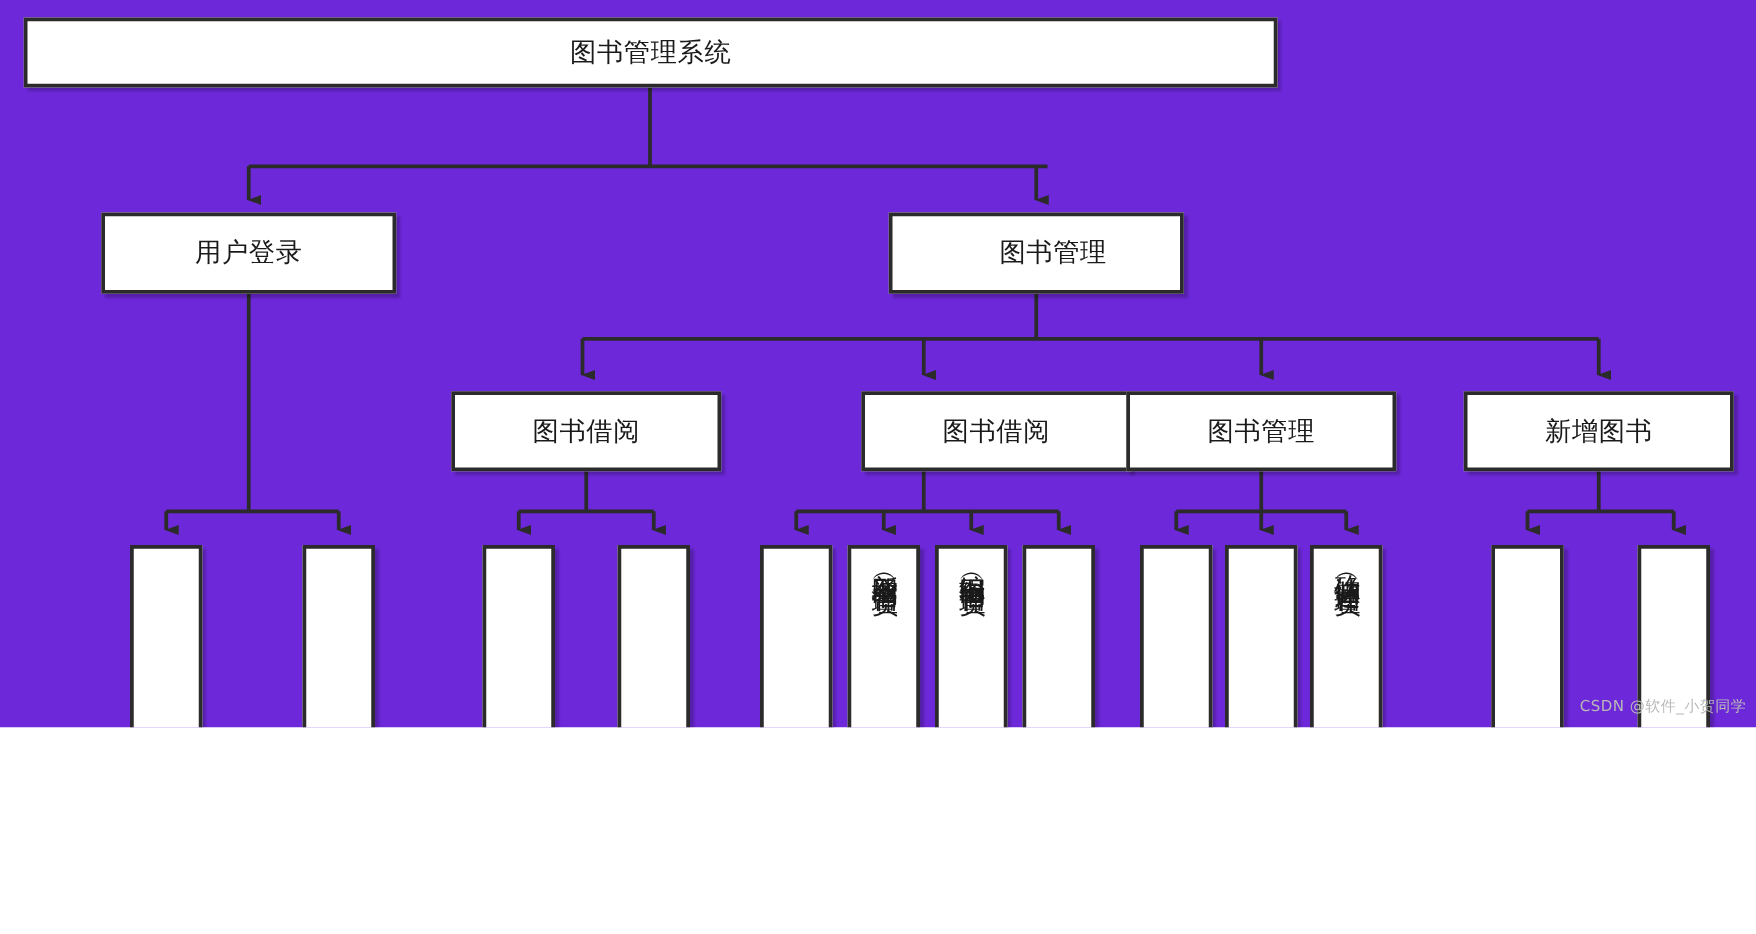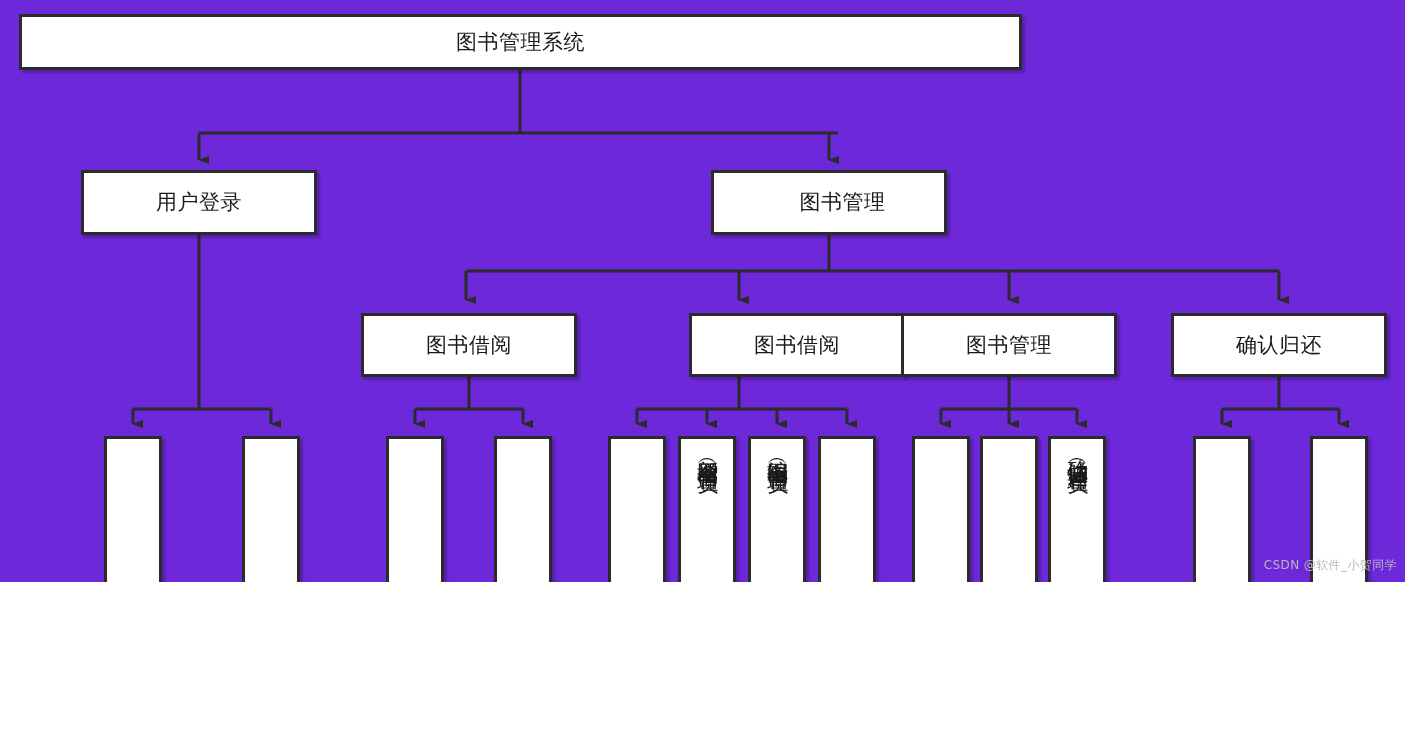--- a/index.html
+++ b/index.html
@@ -138,21 +138,21 @@
   <div class="node" style="left:361px; top:313px; width:216px; height:64px;">
     <span class="label">图书借阅</span>
   </div>
   <div class="node" style="left:648px; top:313px; width:216px; height:64px;margin-left:41px;">
     <span class="label">图书借阅</span>
   </div>
   <div class="node" style="left:901px; top:313px; width:216px; height:64px;">
     <span class="label">图书管理</span>
   </div>
   <div class="node" style="left:1171px; top:313px; width:216px; height:64px;">
-    <span class="label">确认归还</span>
+    <span class="label">新增图书</span>
   </div>
 
   <div class="node leaf mid" style="left:104px; top:436px; width:58px; height:296px;">
     <span class="label">用户登录</span>
   </div>
   <div class="node leaf mid" style="left:242px; top:436px; width:58px; height:296px;">
     <span class="label">注销登录</span>
   </div>
 
   <div class="node leaf mid" style="left:386px; top:436px; width:58px; height:296px;">

